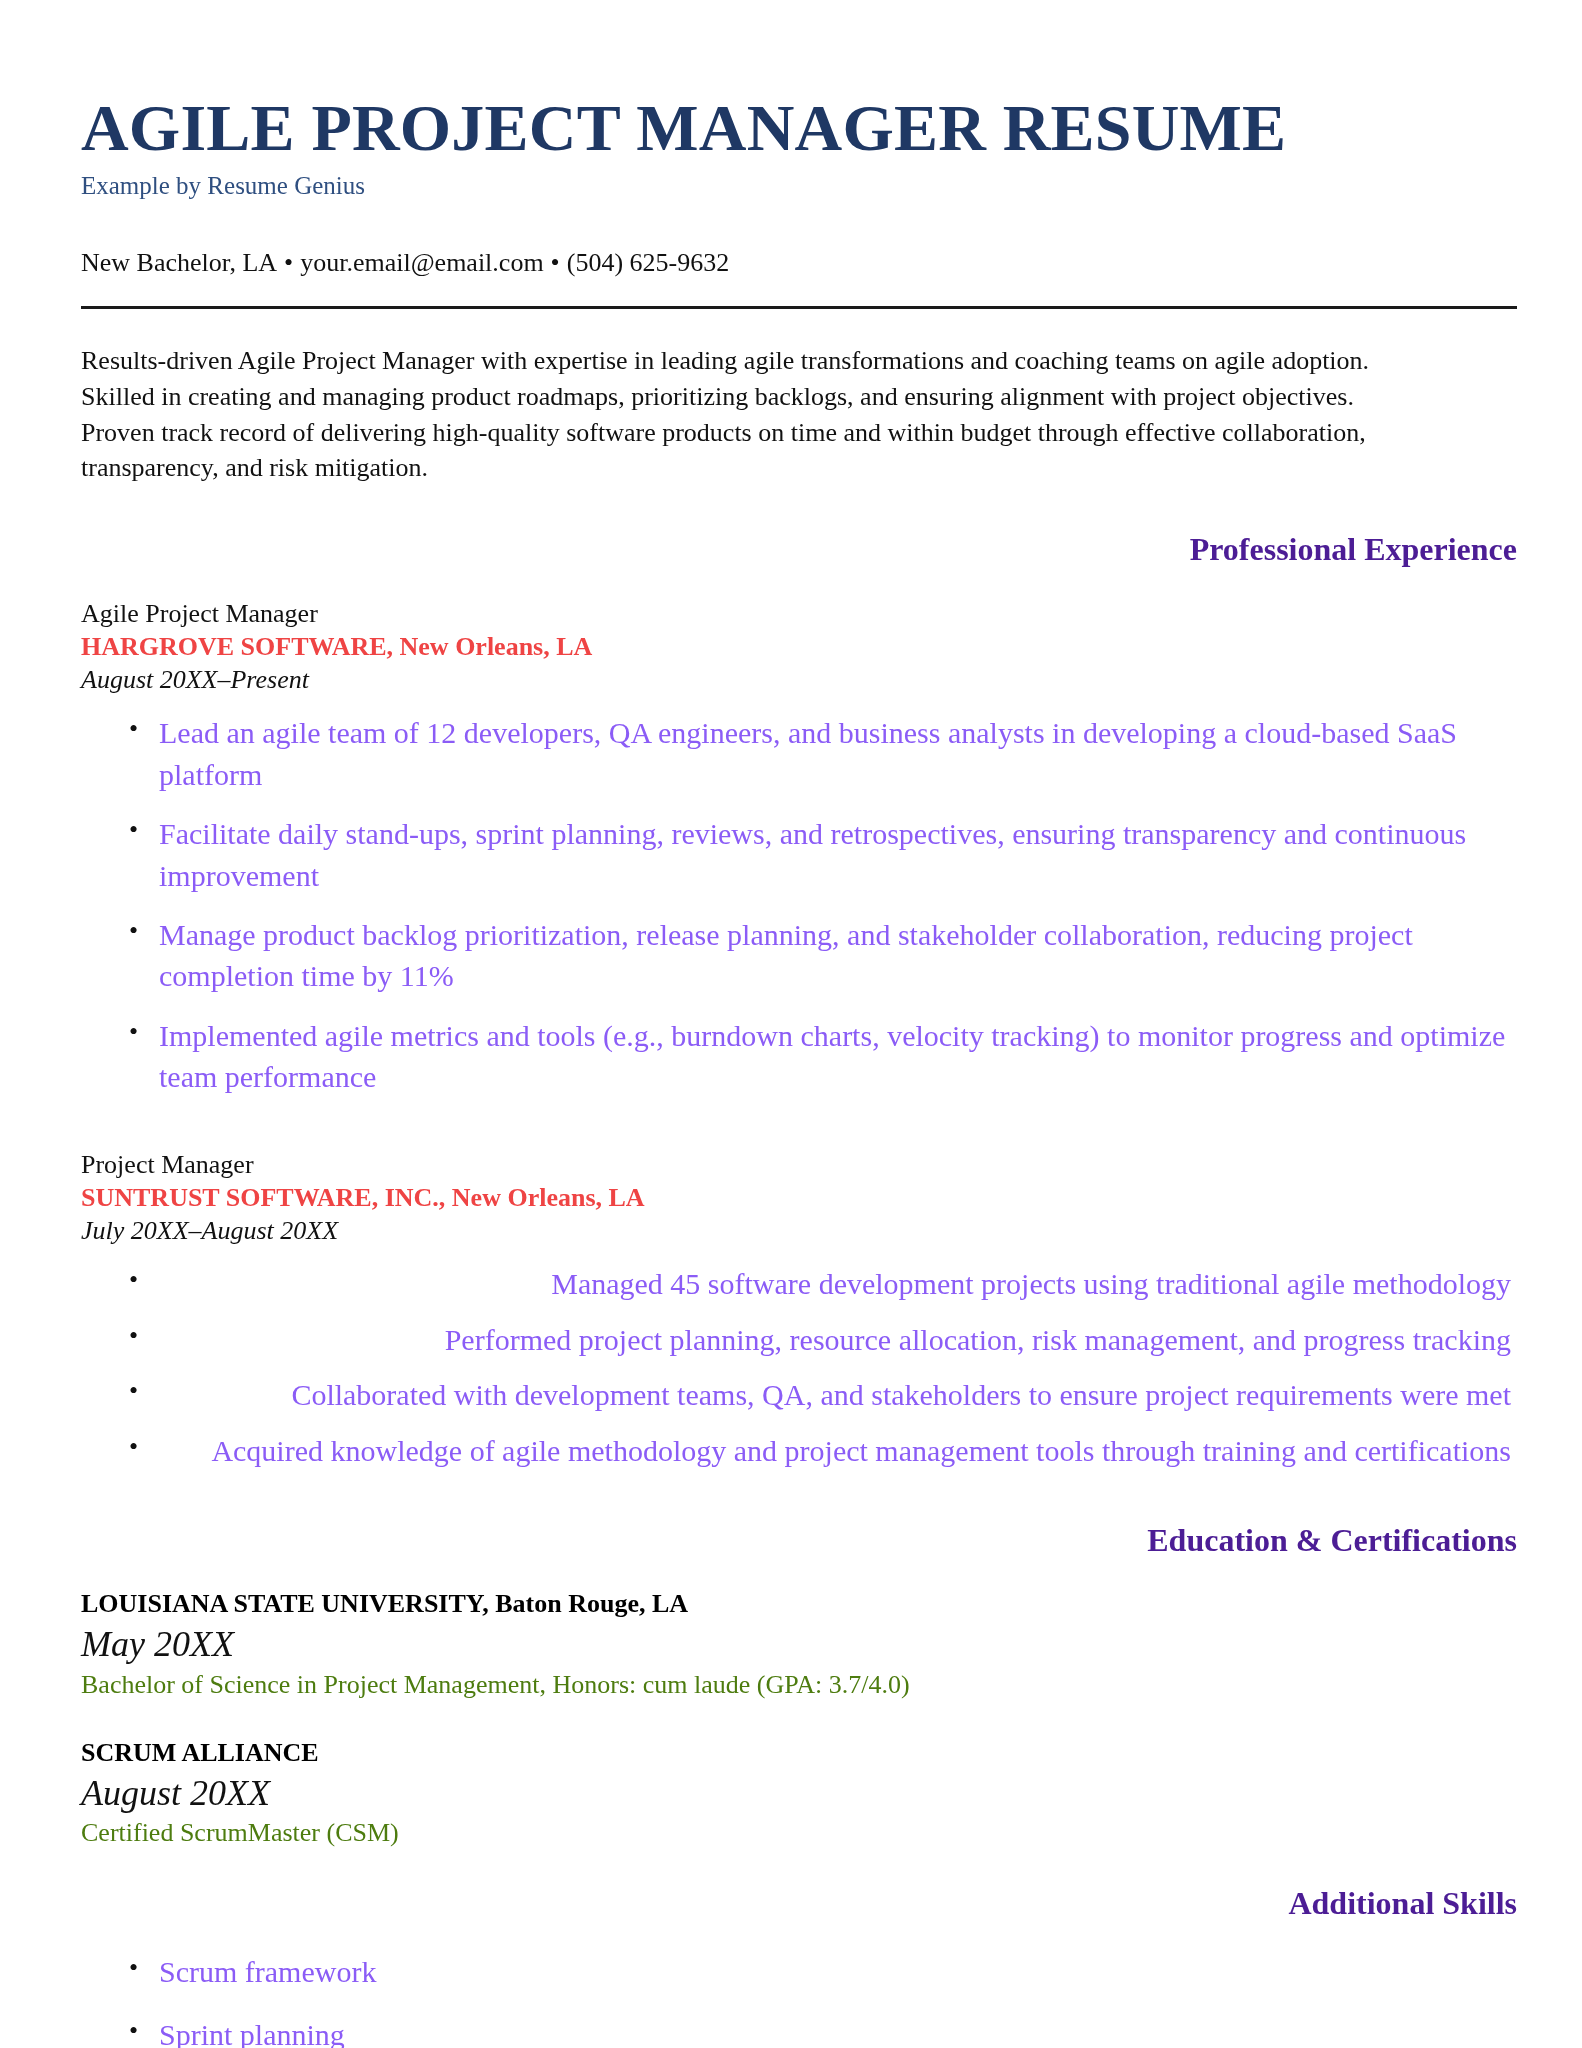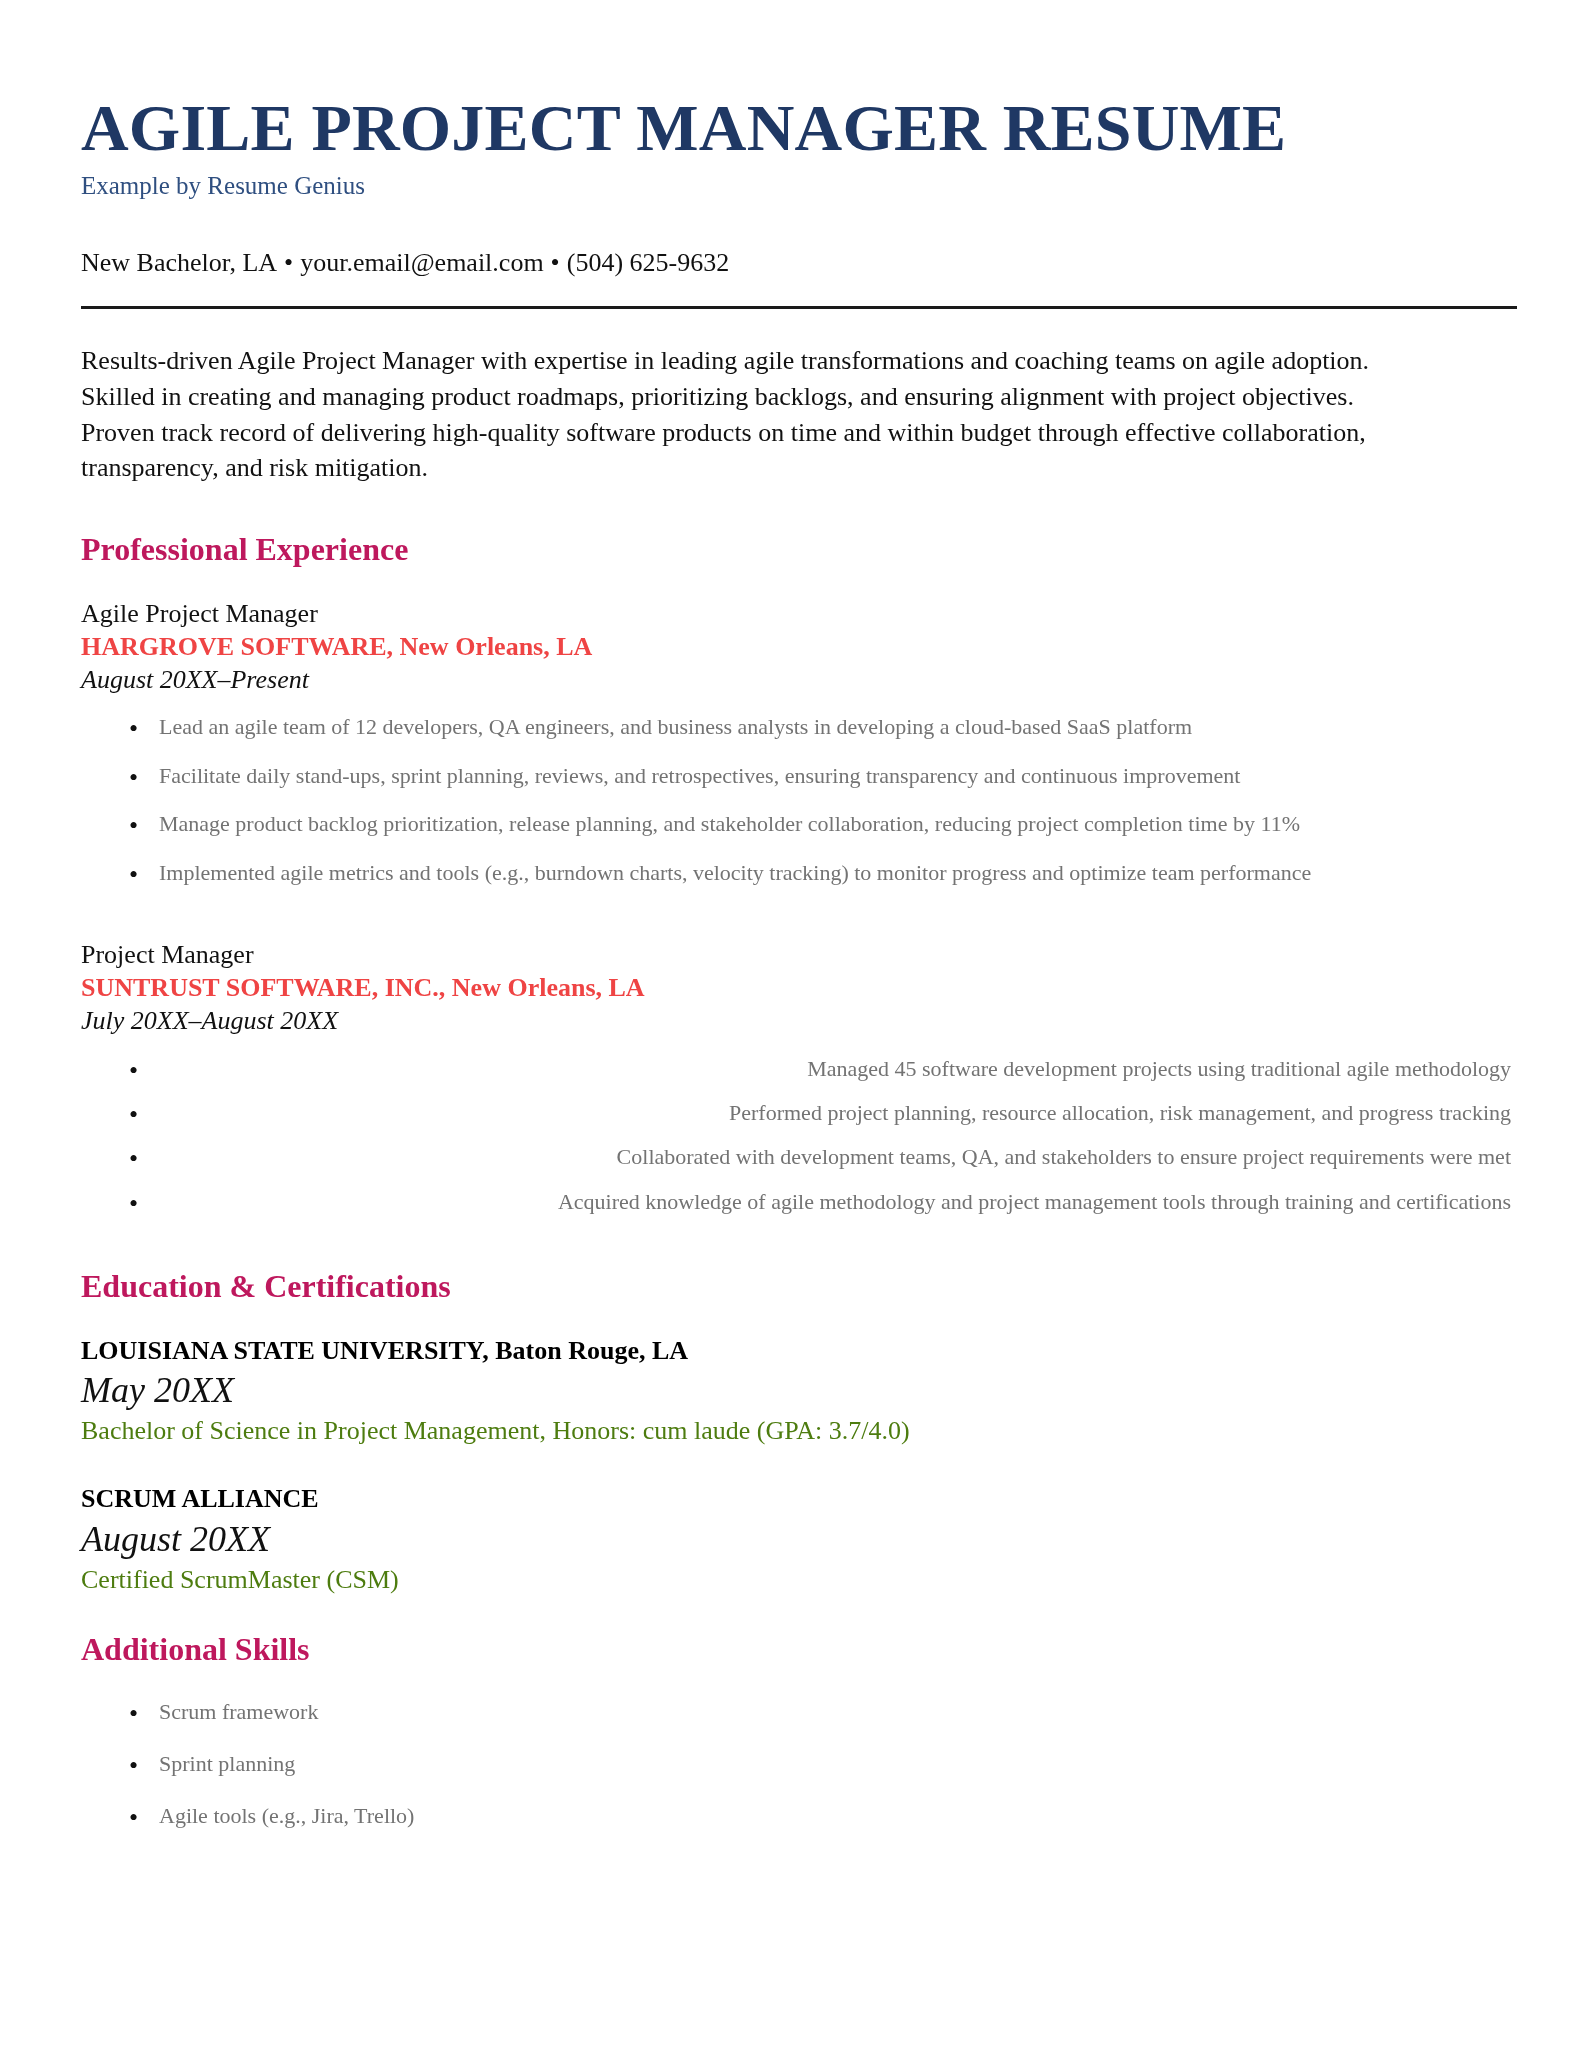--- a/index.html
+++ b/index.html
@@ -69,22 +69,23 @@
     text-align: left;
   }
 
   
   .section { margin-bottom: 10px; }
   .section-heading {
     font-family: "Liberation Serif", "DejaVu Serif", serif;
     font-weight: bold;
     font-size: 32px;
     line-height: 1.2;
-    color: #be185d;
+    color: #4c1d95;
     margin: 0 0 28px 0;
+    text-align: right;
   }
 
   .job { margin-bottom: 14px; }
   .job-title {
     font-size: 26px;
     line-height: 1.28;
     color: #111111;
   }
   .job-company {
     font-size: 26px;
@@ -100,23 +101,23 @@
     margin-bottom: 16px;
   }
 
   ul.bullets {
     list-style: none;
     margin: 0 0 28px 0;
     padding: 0;
   }
   ul.bullets li {
     position: relative;
-    font-size: 22px;
+    font-size: 30px;
     line-height: 1.38;
-    color: #737373;
+    color: #8b5cf6;
     padding-left: 78px;
     margin-bottom: 18px;
     max-width: 1430px;
   }
   ul.bullets li:last-child { margin-bottom: 0; }
   ul.bullets li::before {
     content: "\2022";
     position: absolute;
     left: 48px;
     top: -1px;

